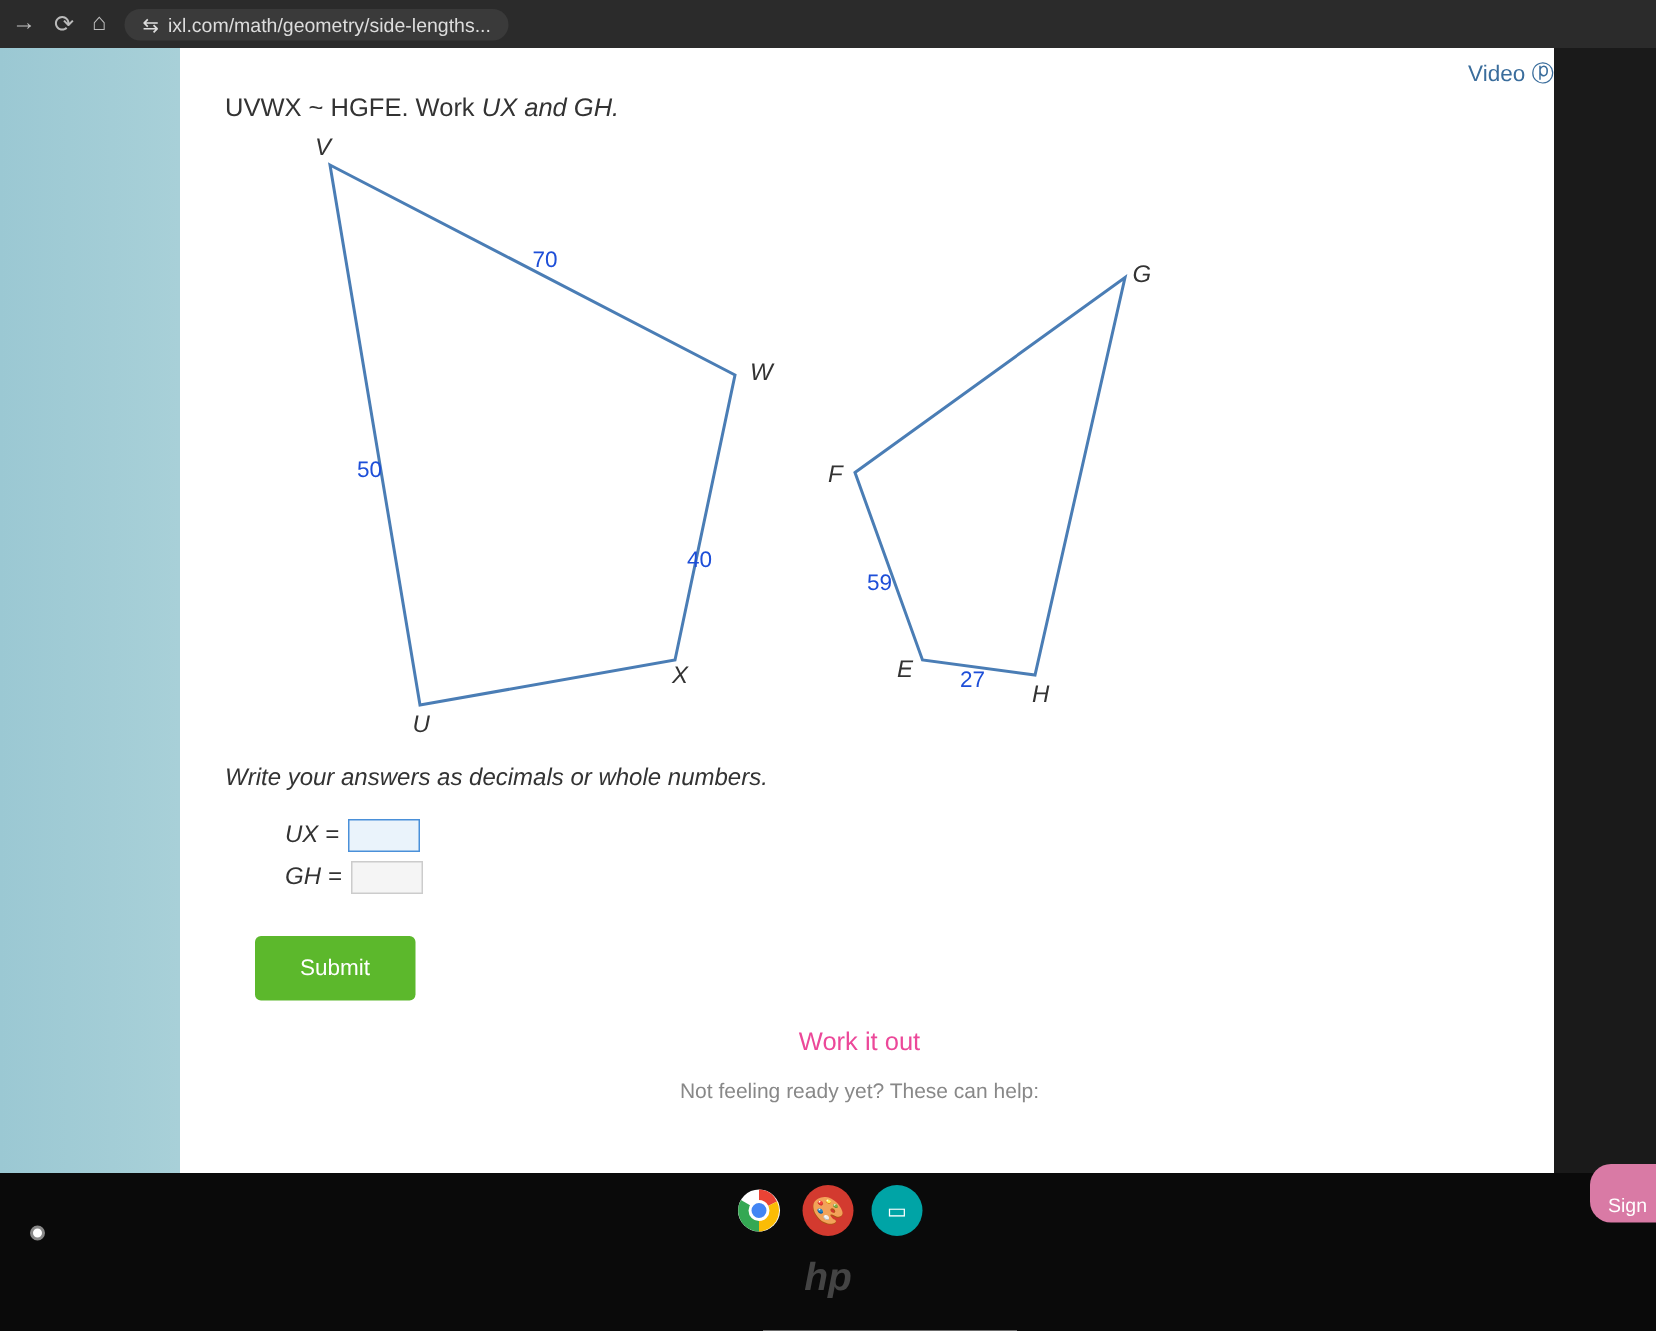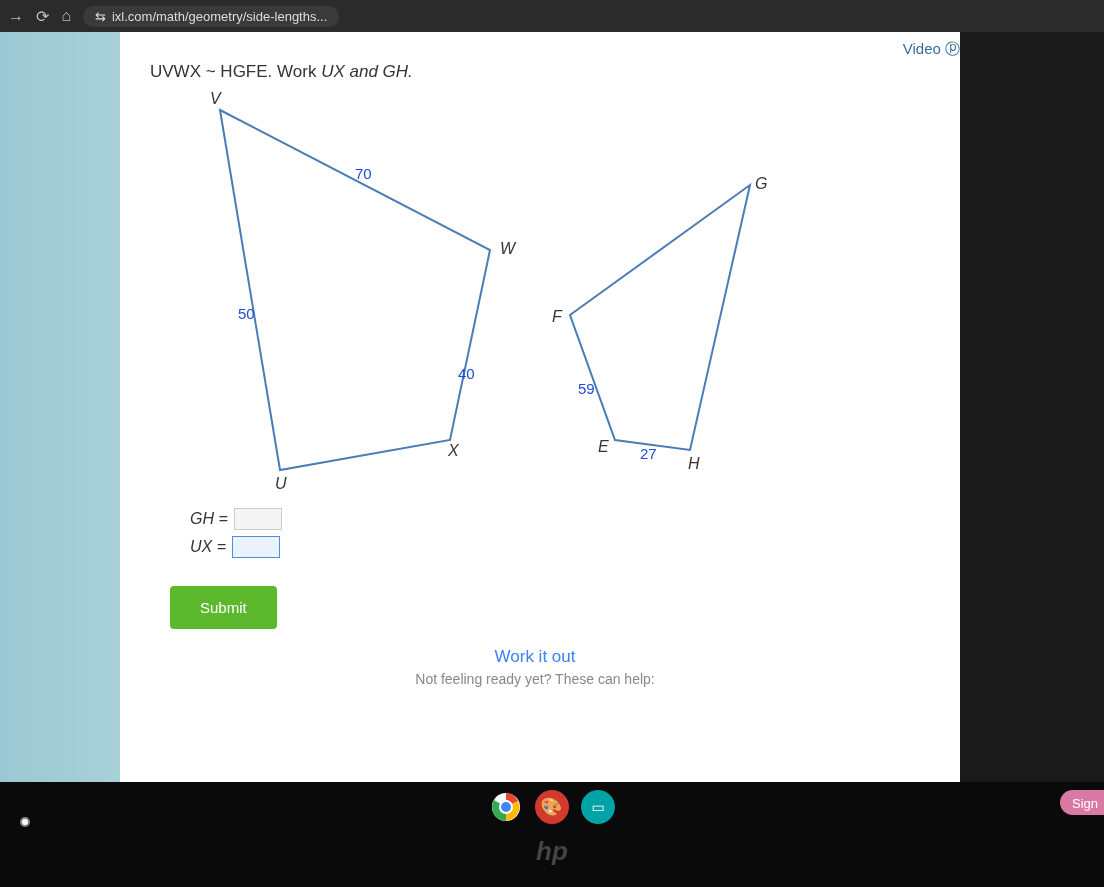--- a/index.html
+++ b/index.html
@@ -29,21 +29,21 @@
   border-radius: 14px;
   padding: 3px 12px;
   font-size: 13px;
   color: #ddd;
   display: flex;
   align-items: center;
   gap: 6px;
 }
 .content-wrap {
   background: #f5f5f5;
-  width: 960px;
+  width: 1036px;
   height: 750px;
   position: relative;
 }
 .sidebar {
   position: absolute;
   left: 0;
   top: 0;
   width: 120px;
   height: 100%;
   background: linear-gradient(to right, #9bc8d3, #a8d0d8);
@@ -123,22 +123,22 @@
   border-radius: 4px;
   padding: 13px 30px;
   font-size: 15px;
   cursor: pointer;
 }
 .workout {
   text-align: center;
   margin-top: 18px;
   font-size: 17px;
 }
-.workout .title { color: #3b82f6; }
-.workout .sub { color: #888; font-size: 14px; margin-top: 4px; }
+.workout .title { color: #ec4899; }
+.workout .sub { color: #888; font-size: 14px; margin-top: 14px; }
 .taskbar {
   position: absolute;
   bottom: 0;
   left: 0;
   right: 0;
   height: 105px;
   background: #0a0a0a;
   display: flex;
   align-items: flex-start;
   justify-content: center;
@@ -152,21 +152,21 @@
   display: flex;
   align-items: center;
   justify-content: center;
 }
 .sign {
   position: absolute;
   right: 0;
   bottom: 72px;
   background: #d97aa5;
   color: #fff;
-  padding: 6px 6px 4px 12px;
+  padding: 20px 6px 4px 12px;
   border-radius: 14px 0 0 14px;
   font-size: 13px;
 }
 .hp-logo {
   position: absolute;
   bottom: 20px;
   left: 50%;
   transform: translateX(-50%);
   color: #444;
   font-size: 26px;
@@ -225,28 +225,29 @@
       <div class="elabel" style="left:308px;top:275px">40</div>
 
       <div class="vlabel" style="left:402px;top:218px">F</div>
       <div class="vlabel" style="left:605px;top:85px">G</div>
       <div class="vlabel" style="left:448px;top:348px">E</div>
       <div class="vlabel" style="left:538px;top:365px">H</div>
       <div class="elabel" style="left:428px;top:290px">59</div>
       <div class="elabel" style="left:490px;top:355px">27</div>
     </div>
 
+    <div class="instruct">Write your answers as decimals or whole numbers.</div>
 
     <div class="answers">
+      <div class="row">
+        <span>UX =</span>
+        <input type="text" style="">
+      </div>
       <div class="row second">
         <span>GH =</span>
-        <input type="text" style="">
-      </div>
-      <div class="row">
-        <span>UX =</span>
         <input type="text" style="">
       </div>
     </div>
 
     <button class="submit-btn">Submit</button>
 
     <div class="workout">
       <div class="title">Work it out</div>
       <div class="sub">Not feeling ready yet? These can help:</div>
     </div>

